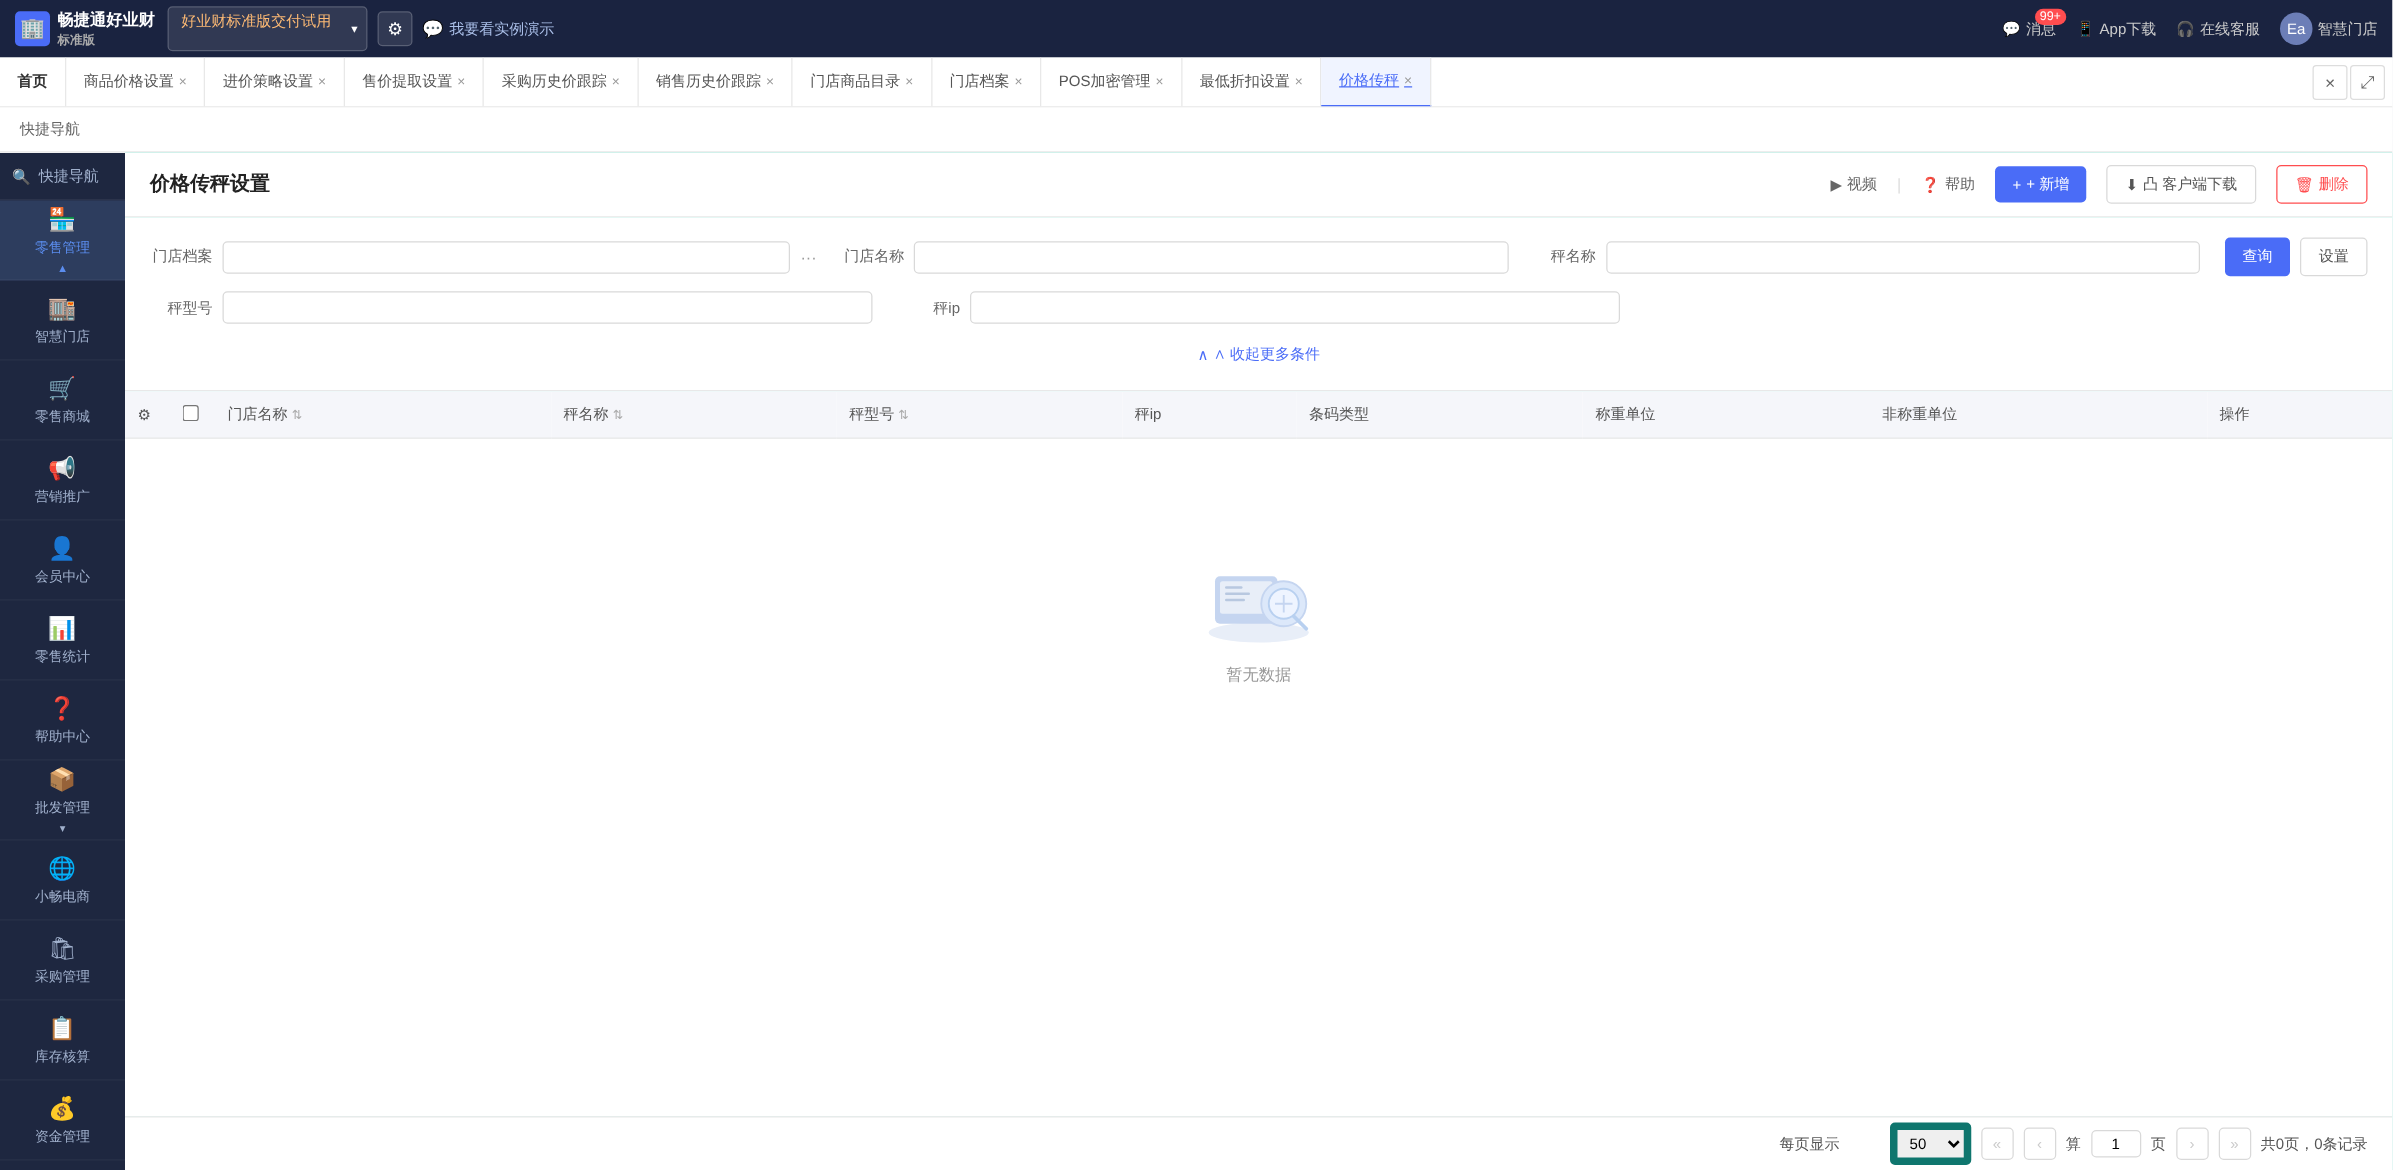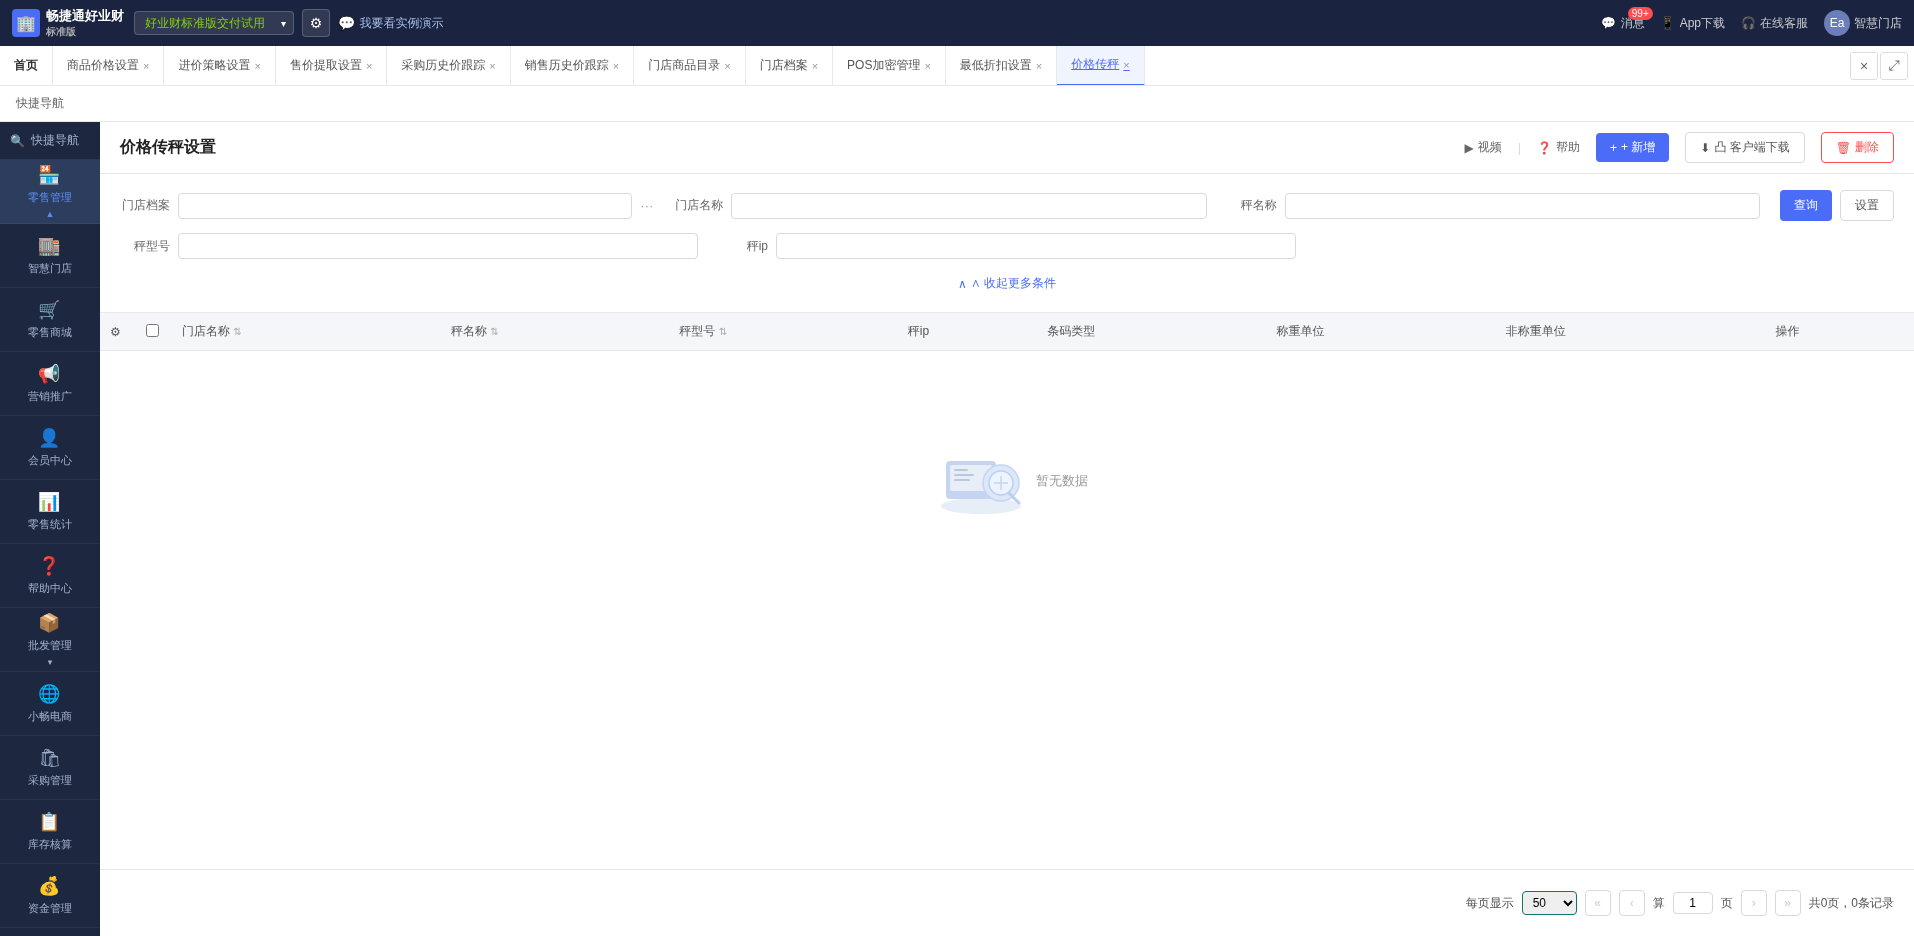--- a/index.html
+++ b/index.html
@@ -3,21 +3,21 @@
   <meta charset="utf-8">
   <style>
     * { box-sizing: border-box; margin: 0; padding: 0; }
     body { font-family: 'Microsoft YaHei', Arial, sans-serif; font-size: 13px; background: #f0f2f5; color: #333; height: 936px; overflow: hidden; display: flex; flex-direction: column; }
 
     
     .top-bar { background: #1a2340; color: #fff; height: 46px; display: flex; align-items: center; padding: 0 12px; gap: 10px; flex-shrink: 0; }
     .top-bar-logo { display: flex; align-items: center; gap: 6px; font-size: 13px; font-weight: bold; color: #fff; min-width: 90px; }
     .top-bar-logo .logo-icon { width: 28px; height: 28px; background: #4a6cf7; border-radius: 4px; display: flex; align-items: center; justify-content: center; font-size: 16px; }
     .top-bar-center { flex: 1; display: flex; align-items: center; gap: 8px; }
-    .version-select { background: rgba(255,255,255,0.1); border: 1px solid rgba(255,255,255,0.2); color: #84cc16; padding: 4px 28px 4px 10px; border-radius: 4px; font-size: 12px; appearance: none; cursor: pointer; position: relative; }
+    .version-select { background: rgba(255,255,255,0.1); border: 1px solid rgba(255,255,255,0.2); color: #fdba74; padding: 4px 28px 16px 10px; border-radius: 4px; font-size: 12px; appearance: none; cursor: pointer; position: relative; }
     .version-select-wrap { position: relative; display: flex; align-items: center; }
     .version-select-wrap::after { content: '▾'; position: absolute; right: 8px; color: #fff; pointer-events: none; font-size: 10px; }
     .settings-icon-btn { background: rgba(255,255,255,0.1); border: 1px solid rgba(255,255,255,0.2); color: #fff; width: 28px; height: 28px; border-radius: 4px; display: flex; align-items: center; justify-content: center; cursor: pointer; font-size: 14px; }
     .demo-btn { display: flex; align-items: center; gap: 4px; color: #aabfe8; font-size: 12px; cursor: pointer; }
     .top-bar-right { display: flex; align-items: center; gap: 16px; }
     .top-bar-right-item { display: flex; align-items: center; gap: 4px; color: #ccc; font-size: 12px; cursor: pointer; position: relative; }
     .badge { background: #ff4d4f; color: #fff; font-size: 10px; border-radius: 8px; padding: 1px 4px; min-width: 16px; text-align: left; position: absolute; top: -8px; right: -8px; }
     .user-avatar { width: 26px; height: 26px; border-radius: 50%; background: #6c7eb7; display: flex; align-items: center; justify-content: center; color: #fff; font-size: 12px; text-align: center; }
 
     
@@ -68,26 +68,26 @@
     .collapse-btn { display: flex; align-items: center; gap: 4px; color: #4a6cf7; font-size: 12px; cursor: pointer; background: none; border: none; margin: 0 auto; padding: 4px 10px; }
 
     
     .table-wrap { flex: 1; overflow: auto; background: #fff; margin: 0; }
     .data-table { width: 100%; border-collapse: collapse; font-size: 12px; }
     .data-table th { background: #f5f6fa; border-bottom: 1px solid #e8e8e8; padding: 10px 10px; color: #555; font-weight: normal; text-align: left; white-space: nowrap; }
     .data-table td { border-bottom: 1px solid #f0f0f0; padding: 10px 10px; color: #333; }
     .data-table th .sort-icon { color: #aaa; font-size: 10px; }
     .table-checkbox { width: 36px; text-align: center; }
     .table-settings { width: 36px; text-align: center; }
-    .empty-area { display: flex; flex-direction: row; align-items: center; justify-content: center; padding: 80px 16px; text-align: right; }
+    .empty-area { display: flex; flex-direction: column; align-items: center; justify-content: center; padding: 80px 16px; text-align: right; }
     .empty-text { color: #999; font-size: 13px; }
 
     
-    .pagination { background: #fff; border-top: 1px solid #e8e8e8; padding: 20px 20px; display: flex; align-items: center; justify-content: flex-end; gap: 8px; flex-shrink: 0; font-size: 12px; color: #555; }
-    .page-size-select { border: 1px solid #0f766e; border-radius: 4px; padding: 3px 6px; font-size: 12px; }
+    .pagination { background: #fff; border-top: 1px solid #e8e8e8; padding: 4px 20px; display: flex; align-items: center; justify-content: flex-end; gap: 8px; flex-shrink: 0; font-size: 12px; color: #555; }
+    .page-size-select { border: 6px solid #0f766e; border-radius: 4px; padding: 3px 6px; font-size: 12px; margin-left: 32px; }
     .page-btn { width: 26px; height: 26px; border: 1px solid #d9d9d9; border-radius: 4px; display: flex; align-items: center; justify-content: center; cursor: pointer; color: #555; background: #fff; font-size: 12px; }
     .page-btn.disabled { color: #ccc; cursor: not-allowed; }
     .page-input { border: 1px solid #d9d9d9; border-radius: 4px; padding: 3px 6px; width: 40px; text-align: center; font-size: 12px; }
 
     
     .empty-illustration { width: 110px; height: 90px; position: relative; margin-bottom: 10px; }
     .empty-illustration svg { width: 100%; height: 100%; }
   </style>
 </head>
 <body>

